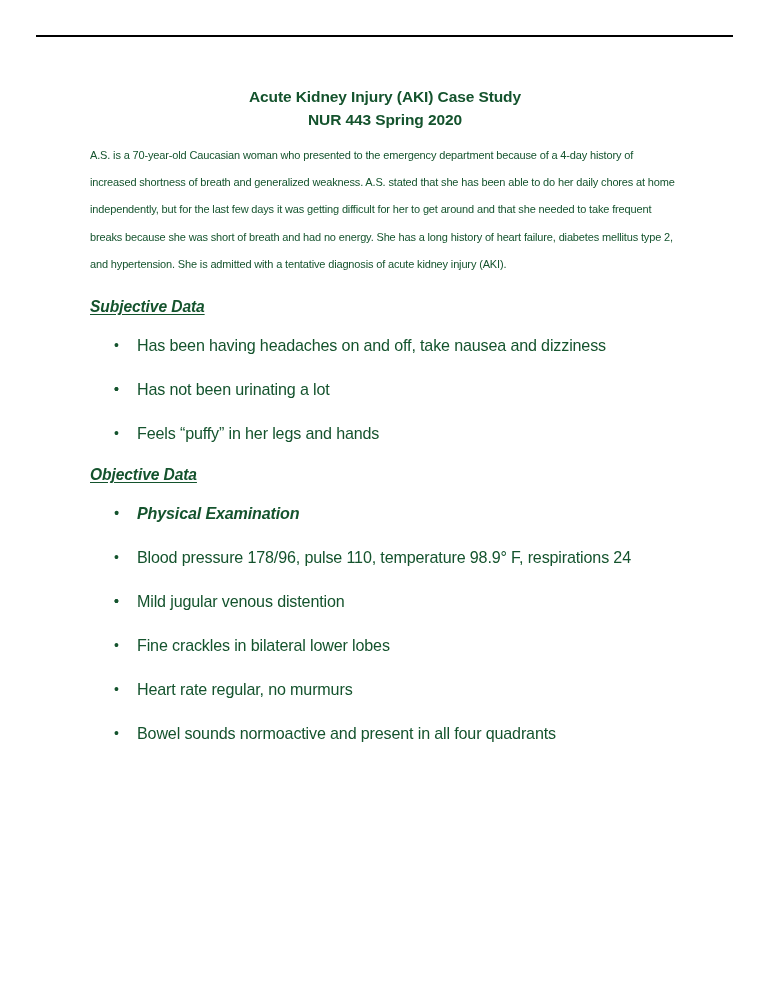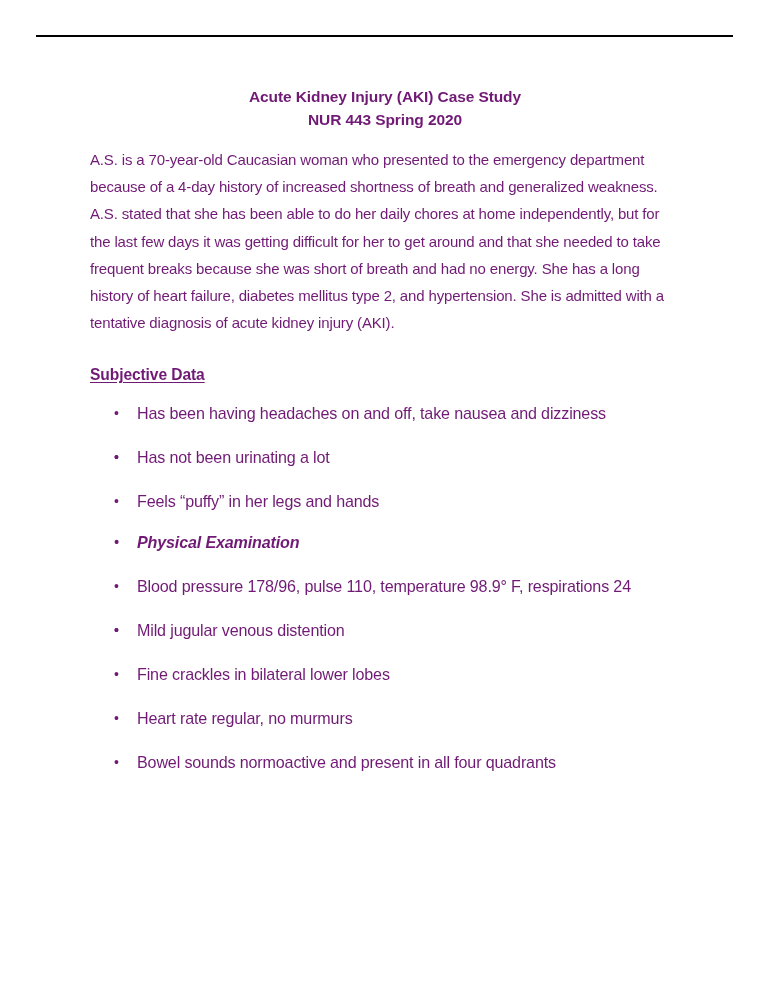--- a/index.html
+++ b/index.html
@@ -6,21 +6,21 @@
     margin: 0;
     padding: 0;
     background: #ffffff;
   }
   .page {
     position: relative;
     width: 768px;
     height: 994px;
     background: #ffffff;
     font-family: "Liberation Sans", sans-serif;
-    color: #701a75;
+    color: #14532d;
     overflow: hidden;
   }
   .header-rule {
     position: absolute;
     left: 36px;
     top: 35px;
     width: 697px;
     height: 0;
     border-top: 2px solid #000000;
   }
@@ -35,31 +35,32 @@
     font-weight: bold;
     font-size: 15.5px;
     line-height: 22.5px;
     letter-spacing: -0.1px;
   }
   .title-line {
     display: block;
     white-space: nowrap;
   }
   .intro {
-    font-size: 15px;
+    font-size: 11px;
     line-height: 27.2px;
     text-align: left;
     letter-spacing: -0.15px;
   }
   .section-heading {
-    margin-top: 29px;
+    margin-top: 19px;
     font-size: 15.6px;
     font-weight: bold;
     line-height: 20px;
     letter-spacing: -0.1px;
+    font-style: italic;
   }
   .section-heading span {
     text-decoration: underline;
     text-underline-offset: 2px;
   }
   .bullet-list {
     list-style: none;
     margin: 0;
     padding: 0;
   }
@@ -119,20 +120,21 @@
       <li class="bullet-item">
         <span class="bullet-dot">•</span>
         <span>Has not been urinating a lot</span>
       </li>
       <li class="bullet-item">
         <span class="bullet-dot">•</span>
         <span>Feels “puffy” in her legs and hands</span>
       </li>
     </ul>
 
+    <h2 class="section-heading"><span>Objective Data</span></h2>
 
     <ul class="bullet-list list-objective">
       <li class="bullet-item emphasis">
         <span class="bullet-dot">•</span>
         <span>Physical Examination</span>
       </li>
       <li class="bullet-item">
         <span class="bullet-dot">•</span>
         <span>Blood pressure 178/96, pulse 110, temperature 98.9° F, respirations 24</span>
       </li>

